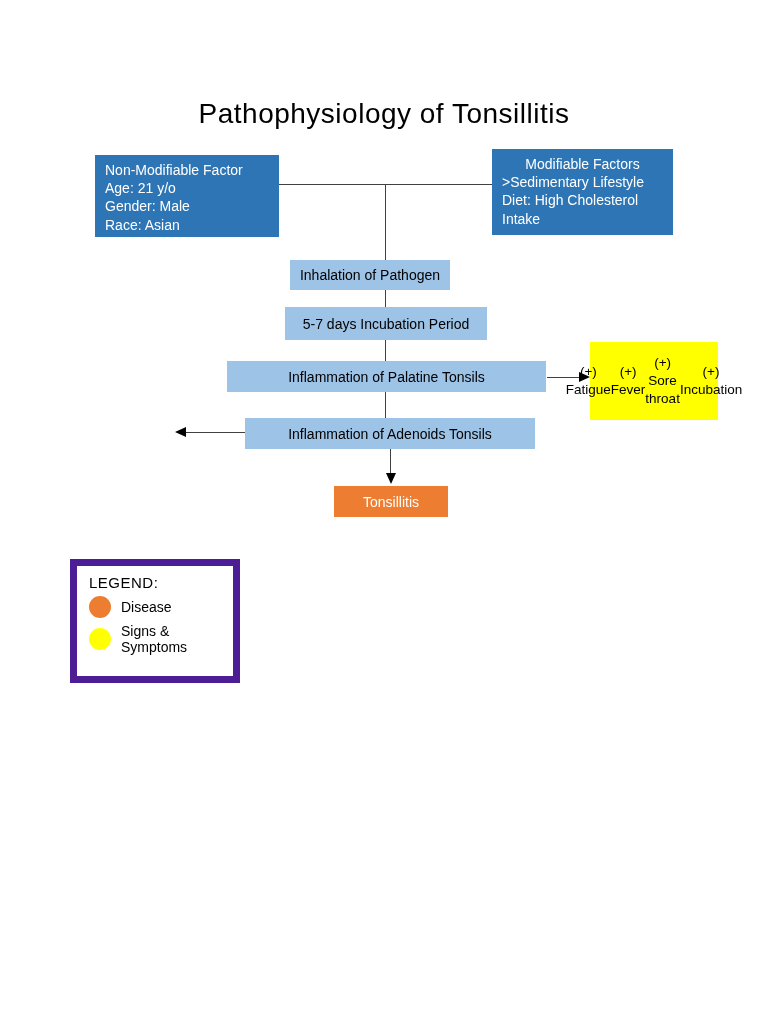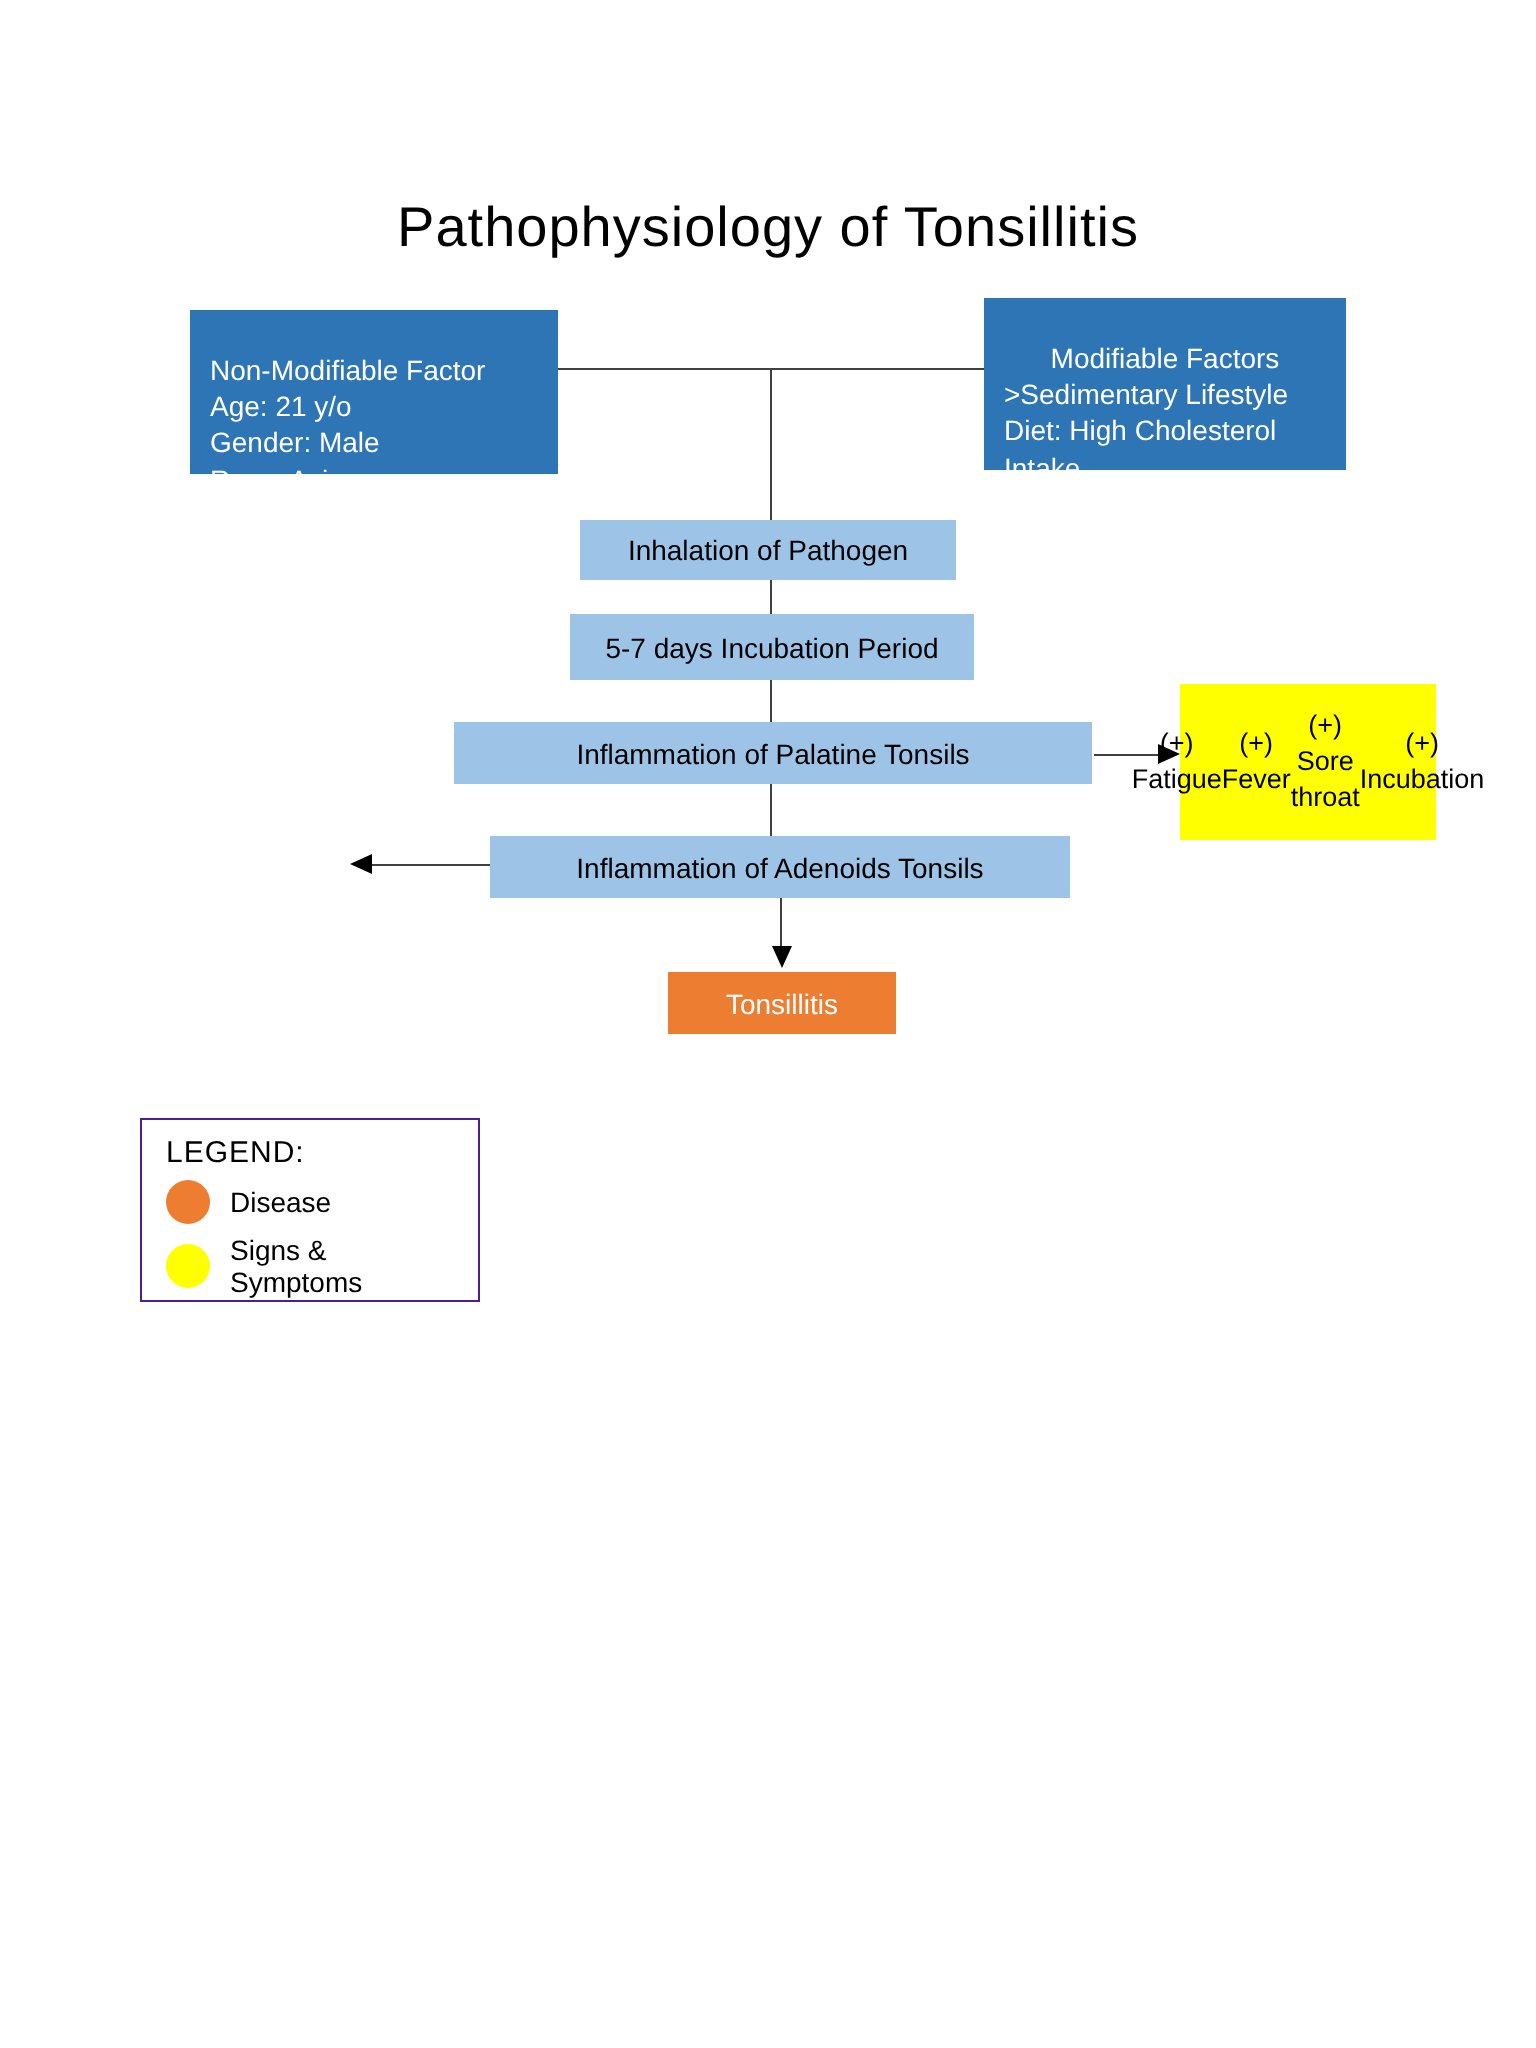--- a/index.html
+++ b/index.html
@@ -10,38 +10,38 @@
   }
   .title {
     position:absolute; left:0; top:86px; width:768px;
     text-align:center; font-size:28px; font-weight:400; letter-spacing:0.5px;
   }
   .node { position:absolute; box-sizing:border-box; }
   .dark-blue { background:#2E75B6; color:#ffffff; }
   .light-blue { background:#9DC3E6; color:#000000; }
   .yellow { background:#FFFF00; color:#000000; }
   .orange { background:#ED7D31; color:#ffffff; }
-  .factor-box { font-size:14px; line-height:1.3; padding:21px 10px; }
+  .factor-box { font-size:14px; line-height:1.3; padding:6px 10px; }
   .factor-box .c { text-align:center; }
   .process-box {
     display:flex; align-items:center; justify-content:center;
     text-align:center; font-size:14px;
   }
   .symptom-box {
     display:flex; flex-direction:row; align-items:center; justify-content:center;
     text-align:center; font-size:13.5px; line-height:1.35;
   }
   .line { position:absolute; background:#404040; }
   .arrowhead { position:absolute; width:0; height:0; }
   .ah-right { border-top:5px solid transparent; border-bottom:5px solid transparent; border-left:11px solid #000; }
   .ah-left  { border-top:5px solid transparent; border-bottom:5px solid transparent; border-right:11px solid #000; }
   .ah-down  { border-left:5px solid transparent; border-right:5px solid transparent; border-top:11px solid #000; }
   .legend {
-    position:absolute; left:70px; top:547px; width:170px; height:92px;
-    border:1px solid #4c1d95; box-sizing:border-box; background:#fff;
+    position:absolute; left:70px; top:547px; width:170px; height:124px;
+    border:7px solid #4c1d95; box-sizing:border-box; background:#fff;
     padding:8px 6px 0 12px;
   }
   .legend-title { font-size:15px; letter-spacing:0.5px; }
   .legend-row { display:flex; align-items:center; margin-top:5px; }
   .swatch { width:22px; height:22px; border-radius:50%; flex:0 0 auto; margin-right:10px; }
   .legend-label { font-size:14px; }
 </style>
 </head>
 <body>
 
@@ -59,21 +59,21 @@
     <div>Race: Asian</div>
   </div>
 
   <div class="node dark-blue factor-box" style="left:492px; top:137px; width:181px; height:86px;">
     <div class="c">Modifiable Factors</div>
     <div>&gt;Sedimentary Lifestyle</div>
     <div>Diet: High Cholesterol</div>
     <div>Intake</div>
   </div>
 
-  <div class="node light-blue process-box" style="left:290px; top:248px; width:188px; height:30px;">
+  <div class="node light-blue process-box" style="left:290px; top:248px; width:160px; height:30px;">
     <span>Inhalation of Pathogen</span>
   </div>
 
   <div class="line" style="left:385px; top:278px; width:1px; height:17px;"></div>
 
   <div class="node light-blue process-box" style="left:285px; top:295px; width:202px; height:33px;">
     <span>5-7 days Incubation Period</span>
   </div>
 
   <div class="line" style="left:385px; top:328px; width:1px; height:21px;"></div>

